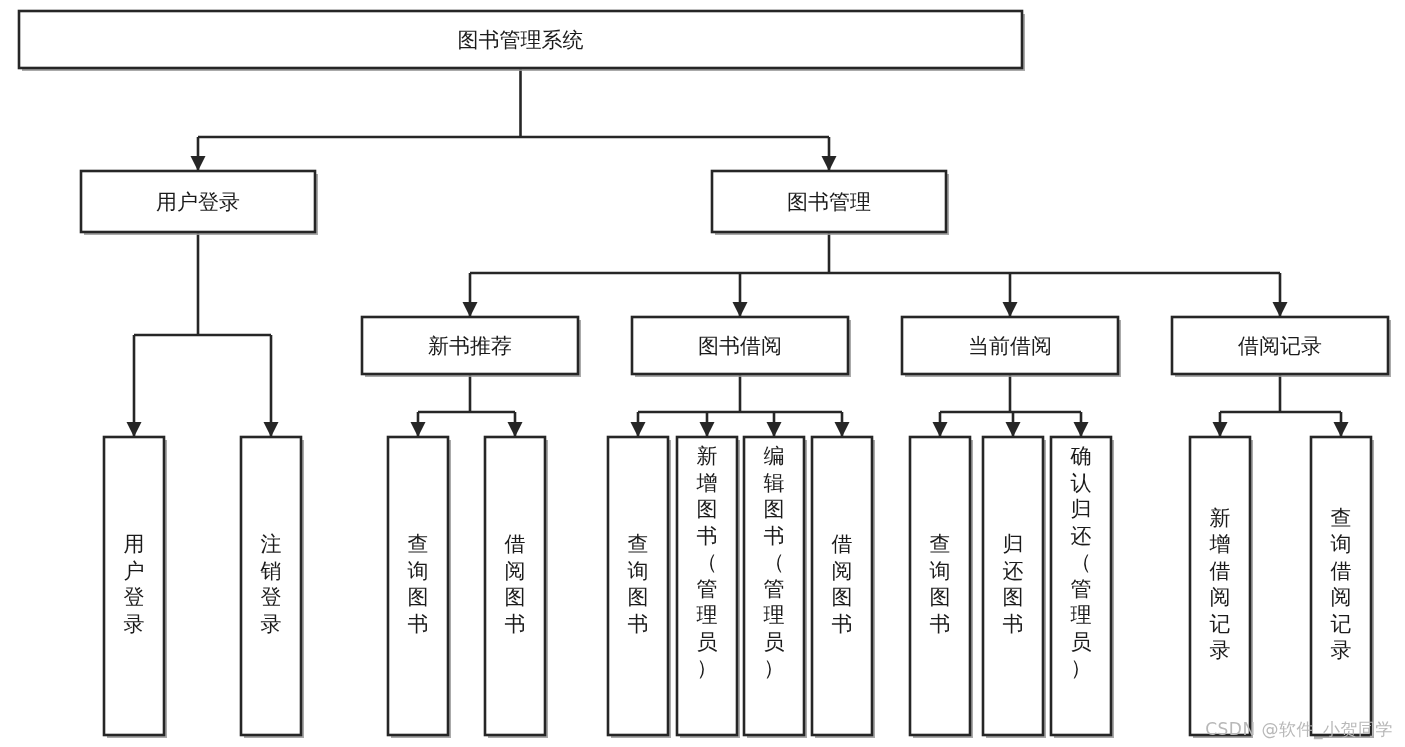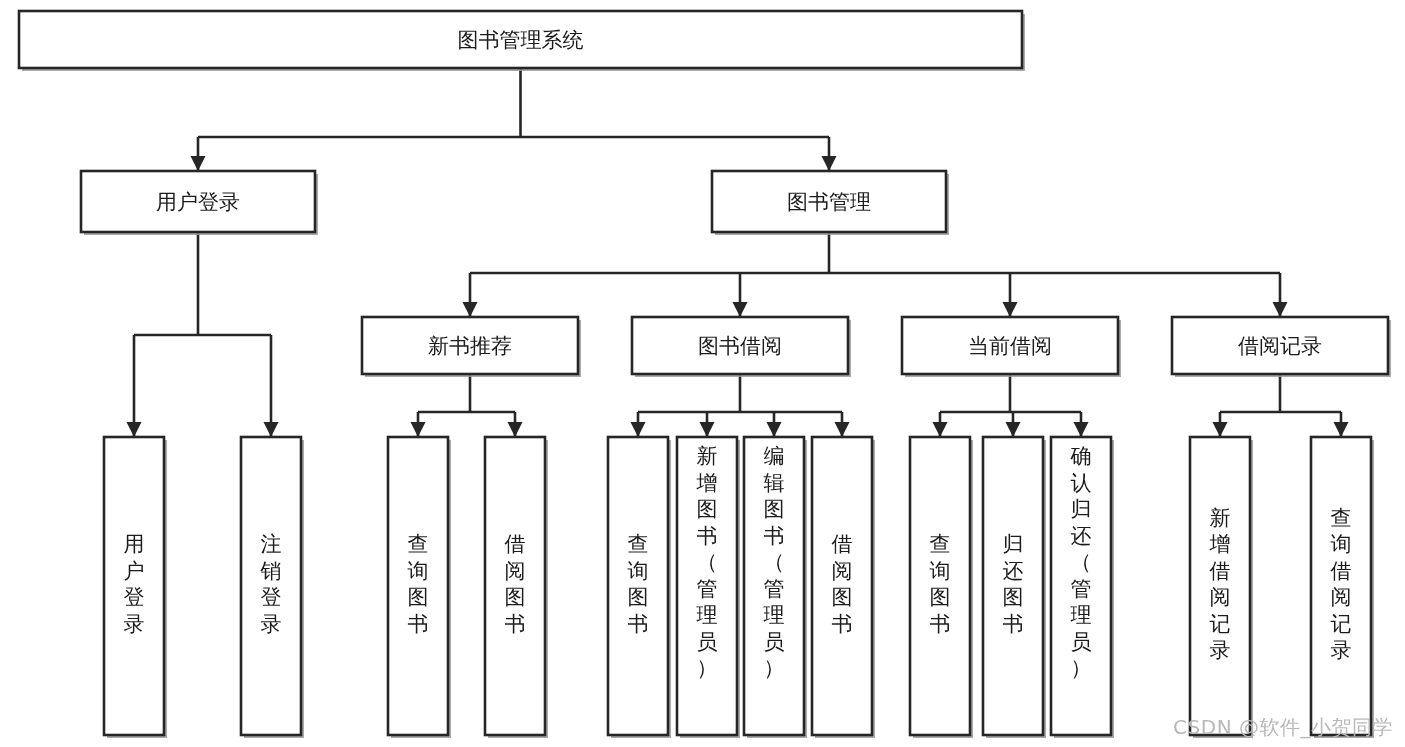--- a/index.html
+++ b/index.html
@@ -58,21 +58,21 @@
     fill: #1b1b1b;
     font-family: "DejaVu Sans", "Liberation Sans", sans-serif;
     font-size: 21px;
     text-anchor: middle;
   }
   .watermark {
     position: absolute;
     right: 12px;
     bottom: 6px;
     font-family: "DejaVu Sans", "Liberation Sans", sans-serif;
-    font-size: 20px;
+    font-size: 17px;
     color: #b8b8b8;
     white-space: nowrap;
     letter-spacing: 0.5px;
   }
 </style>
 </head>
 <body>
 
 <div id="diagram-root">
   <svg id="tree-svg" viewBox="0 0 1405 747" xmlns="http://www.w3.org/2000/svg">

